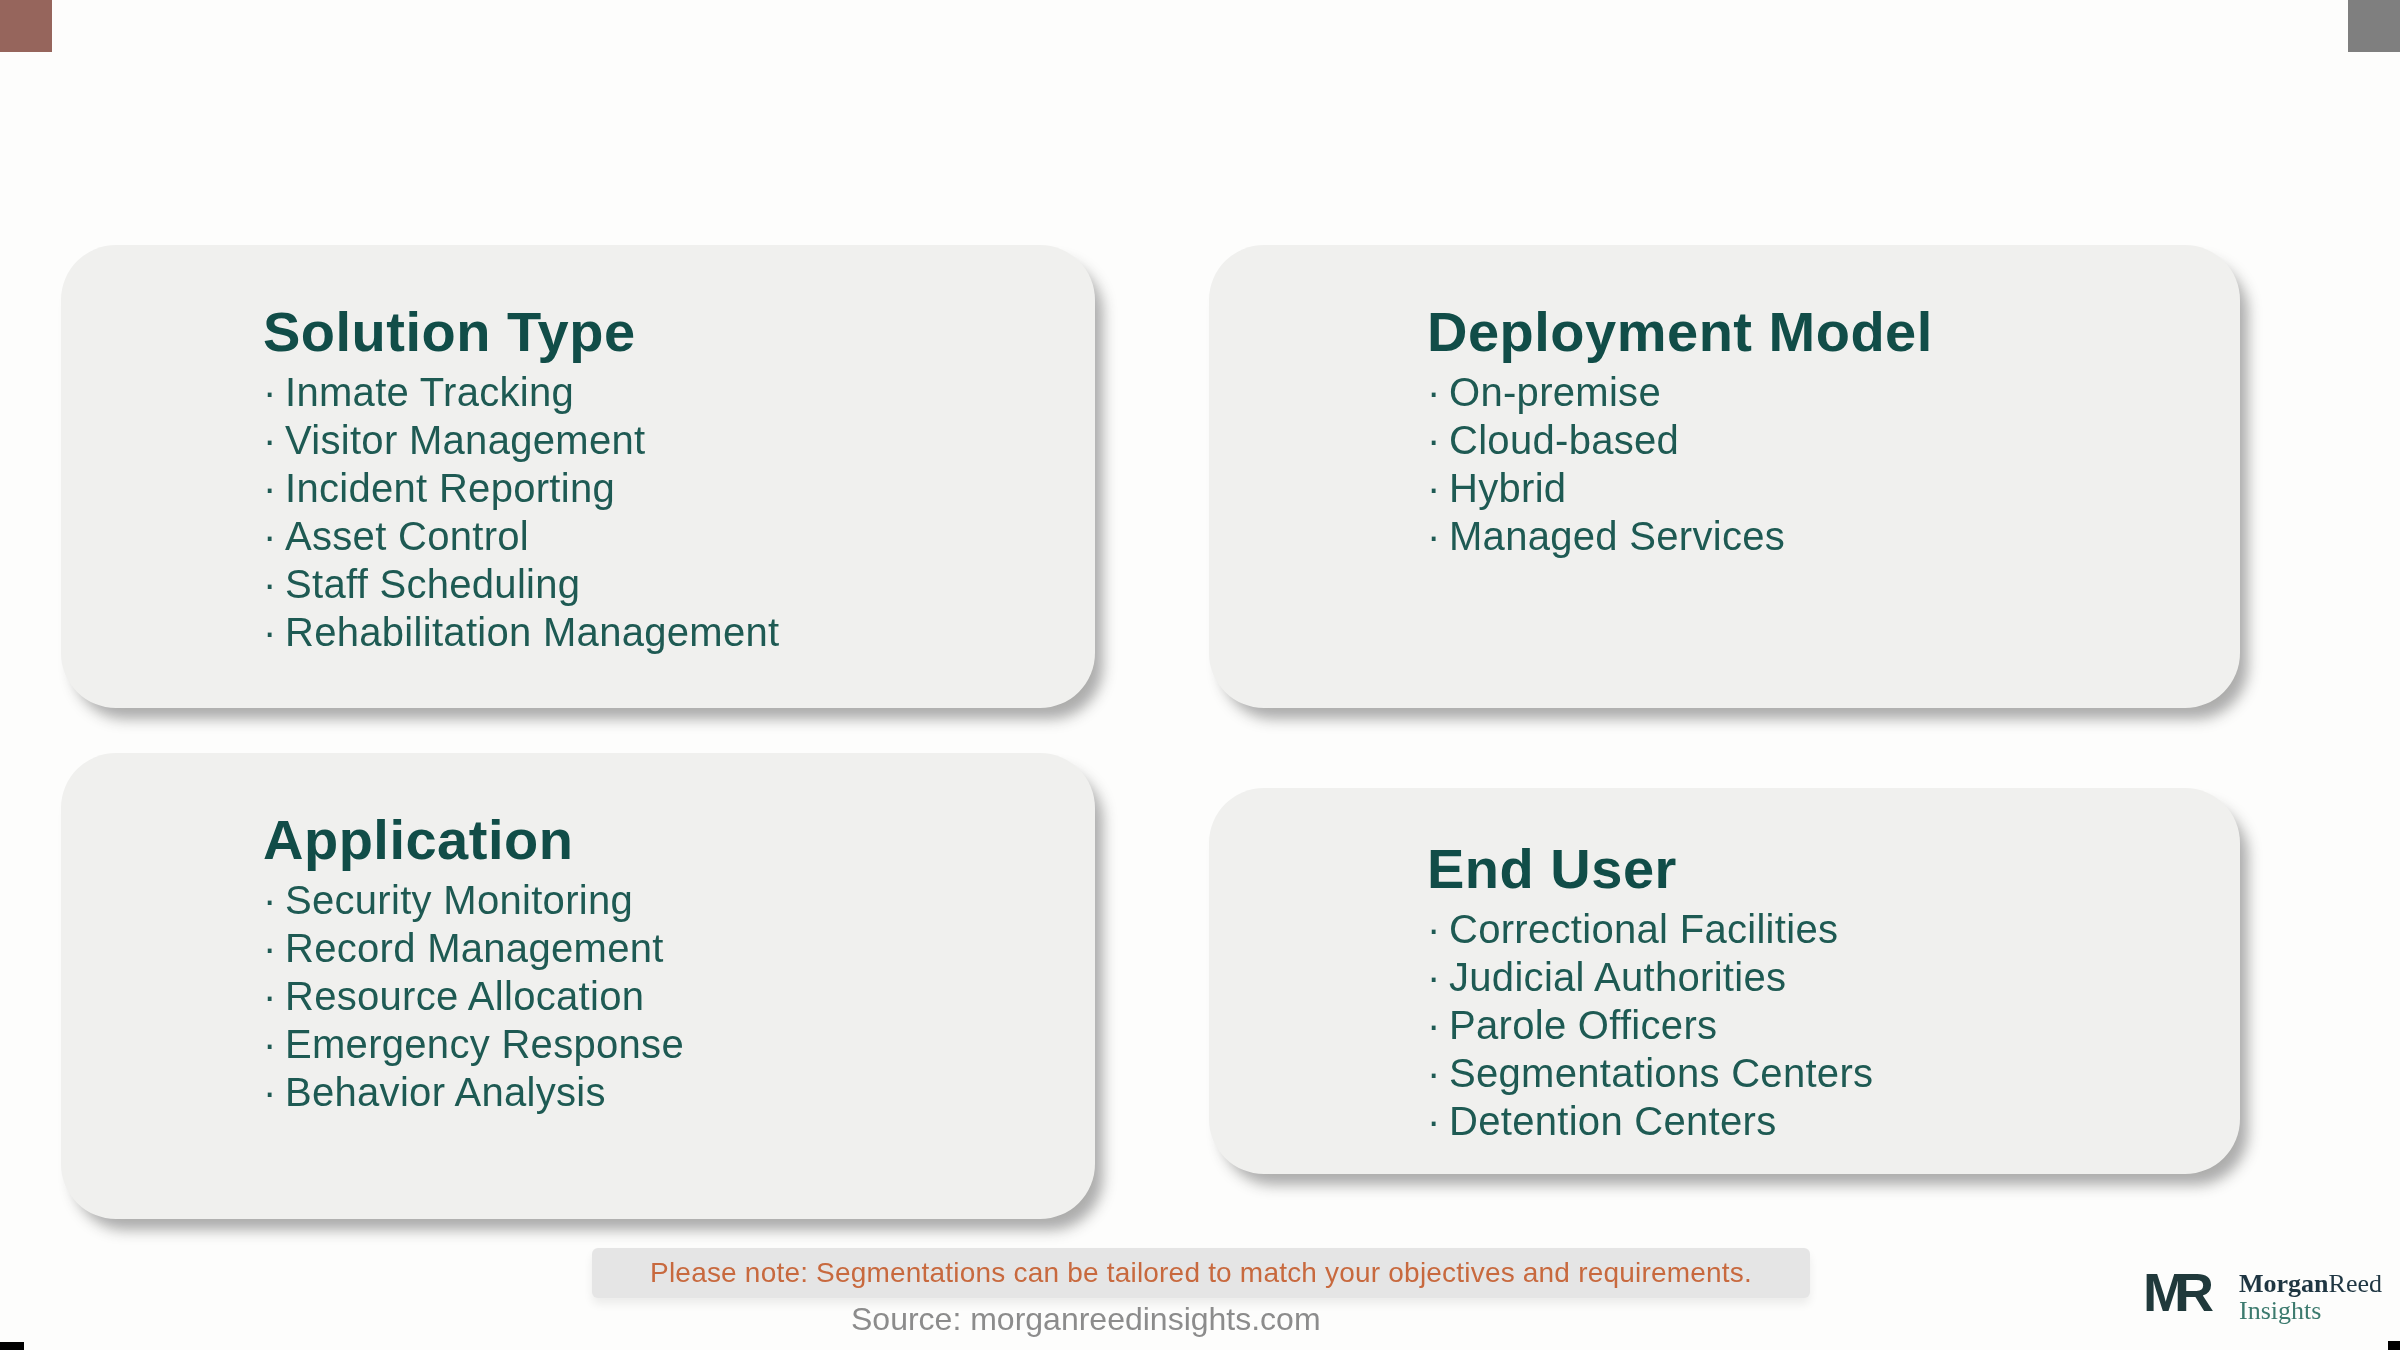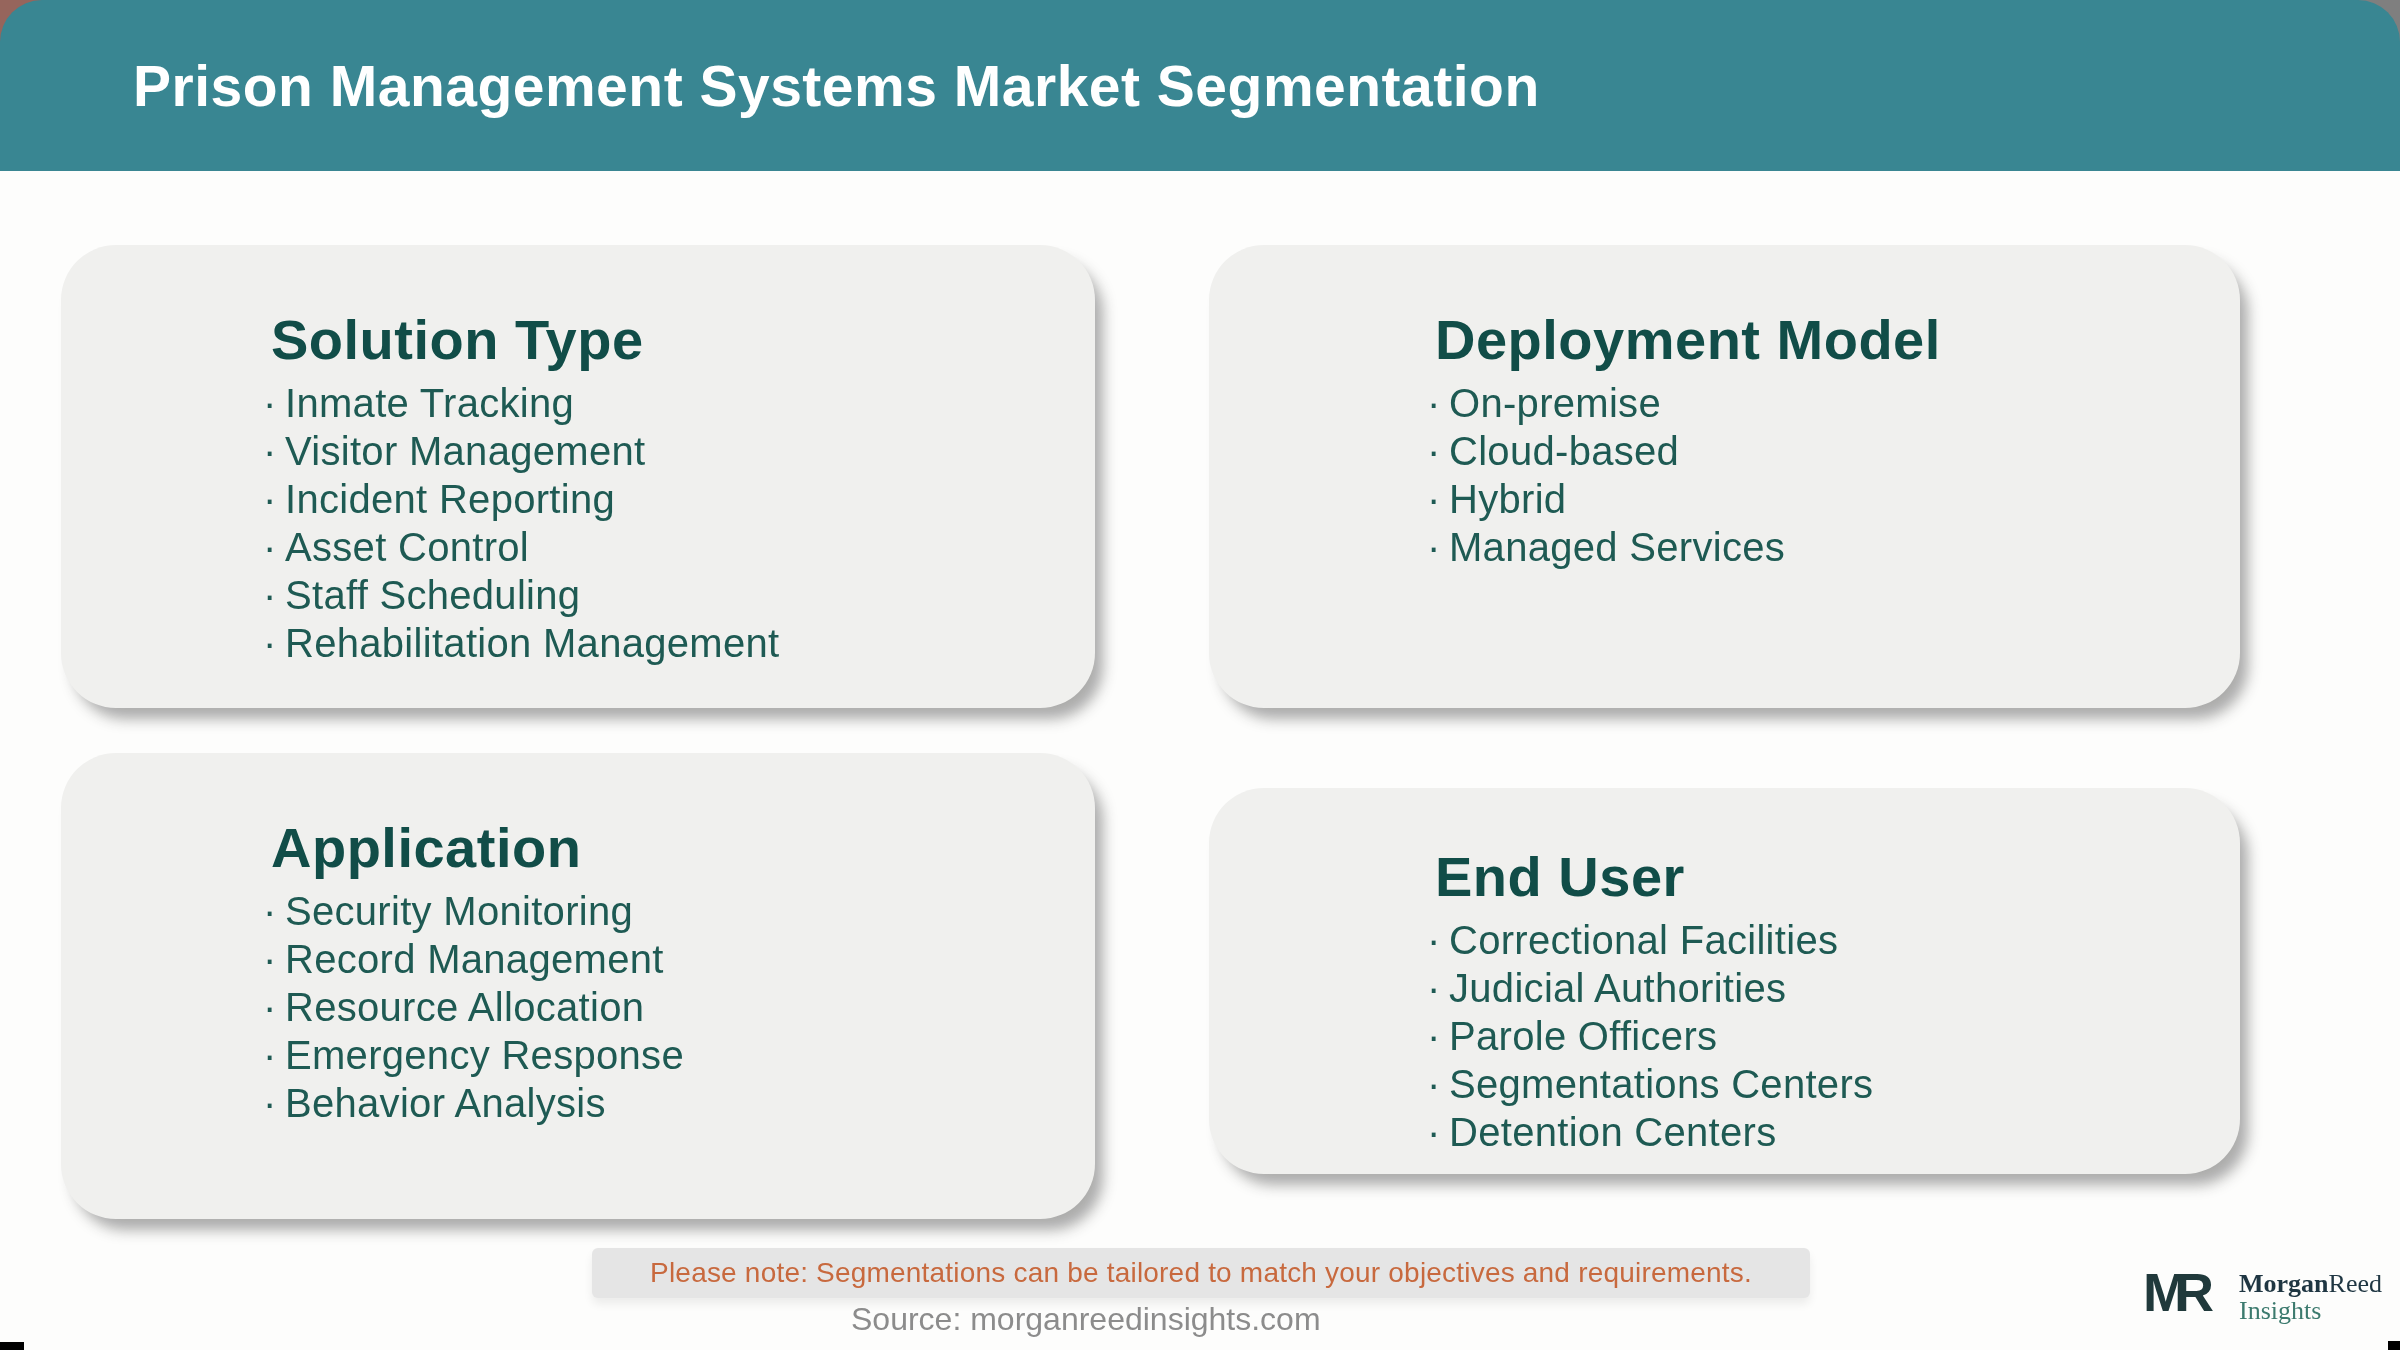--- a/index.html
+++ b/index.html
@@ -38,21 +38,21 @@
     box-shadow: 10px 13px 14px -2px rgba(40,40,40,0.38);
     box-sizing: border-box;
     z-index: 1;
   }
   .card-1 { left: 61px;   top: 245px; width: 1034px; height: 463px; padding: 56px 50px 0 202px; }
   .card-2 { left: 1209px; top: 245px; width: 1031px; height: 463px; padding: 56px 50px 16px 218px; }
   .card-3 { left: 61px;   top: 753px; width: 1034px; height: 466px; padding: 56px 50px 0 202px; }
   .card-4 { left: 1209px; top: 788px; width: 1031px; height: 386px; padding: 50px 50px 0 218px; }
 
   .card h2 {
-    margin: 8px;
+    margin: 0;
     color: #114d48; font-size: 56px; font-weight: 700; letter-spacing: 0.5px;
     line-height: 62px;
   }
   .card ul {
     list-style: none; margin: 5px 0 0 0; padding: 0;
   }
   .card li {
     display: flex; align-items: baseline; gap: 12px;
     color: #1e5a53; font-size: 40px; line-height: 48px; letter-spacing: 0.3px;
   }
@@ -98,23 +98,20 @@
   .mark-right { left: 2388px; top: 1341px; width: 12px; height: 9px; }
 </style>
 </head>
 <body>
 
 <div class="stage">
 
   <div class="corner corner-tl"></div>
   <div class="corner corner-tr"></div>
 
-  <header class="header">
-    <h1>Prison Management Systems Market Segmentation</h1>
-  </header>
 
   <section class="card card-1">
     <h2>Solution Type</h2>
     <ul>
         <li>
           <span class="bullet">·</span>
           <span>Inmate Tracking</span>
         </li>
         <li>
           <span class="bullet">·</span>

